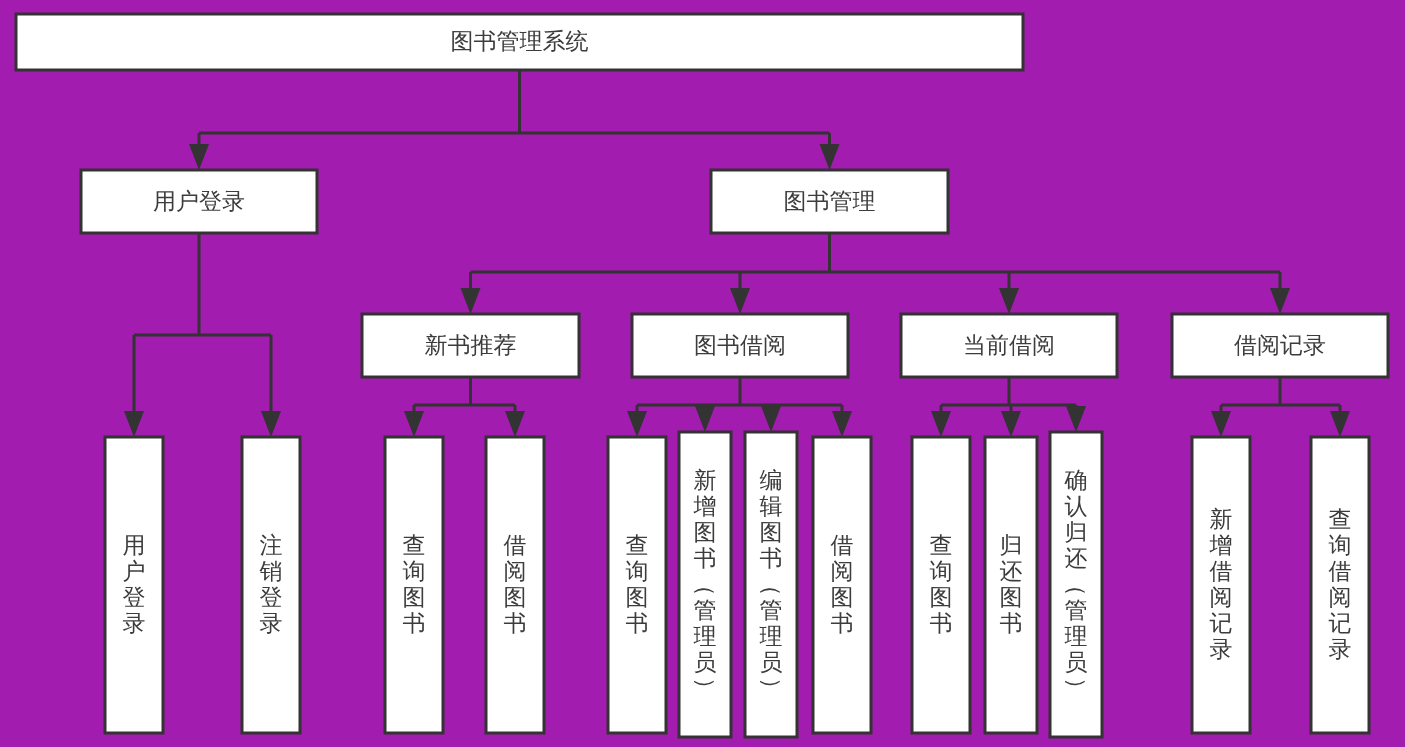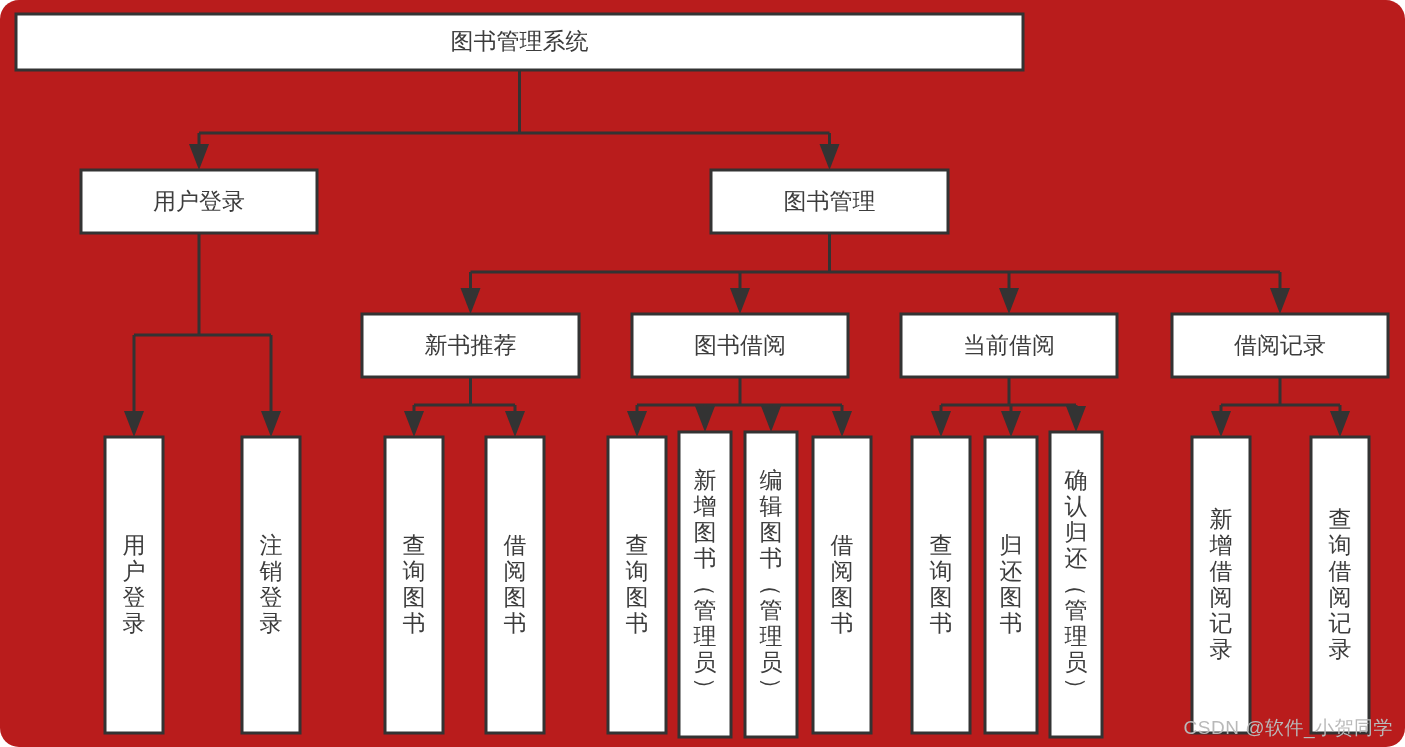--- a/index.html
+++ b/index.html
@@ -8,23 +8,22 @@
     padding: 0;
     background: #ffffff;
   }
   body {
     font-family: "Liberation Sans", "DejaVu Sans", sans-serif;
   }
   #diagram-root {
     position: relative;
     width: 1405px;
     height: 747px;
-    background: #b91c1c;
+    background: #a21caf;
     overflow: hidden;
-    border-radius: 19px;
   }
   #flow-svg {
     position: absolute;
     top: 0;
     left: 0;
     width: 1405px;
     height: 747px;
   }
   .node-box {
     fill: #ffffff;
@@ -274,15 +273,14 @@
           <text x="1340" y="527.28" class="node-label-vertical">查</text>
           <text x="1340" y="553.28" class="node-label-vertical">询</text>
           <text x="1340" y="579.28" class="node-label-vertical">借</text>
           <text x="1340" y="605.28" class="node-label-vertical">阅</text>
           <text x="1340" y="631.28" class="node-label-vertical">记</text>
           <text x="1340" y="657.28" class="node-label-vertical">录</text>
         </g>
       </g>
   </svg>
 
-  <div class="watermark">CSDN @软件_小贺同学</div>
 
 </div>
 
 </body></html>

